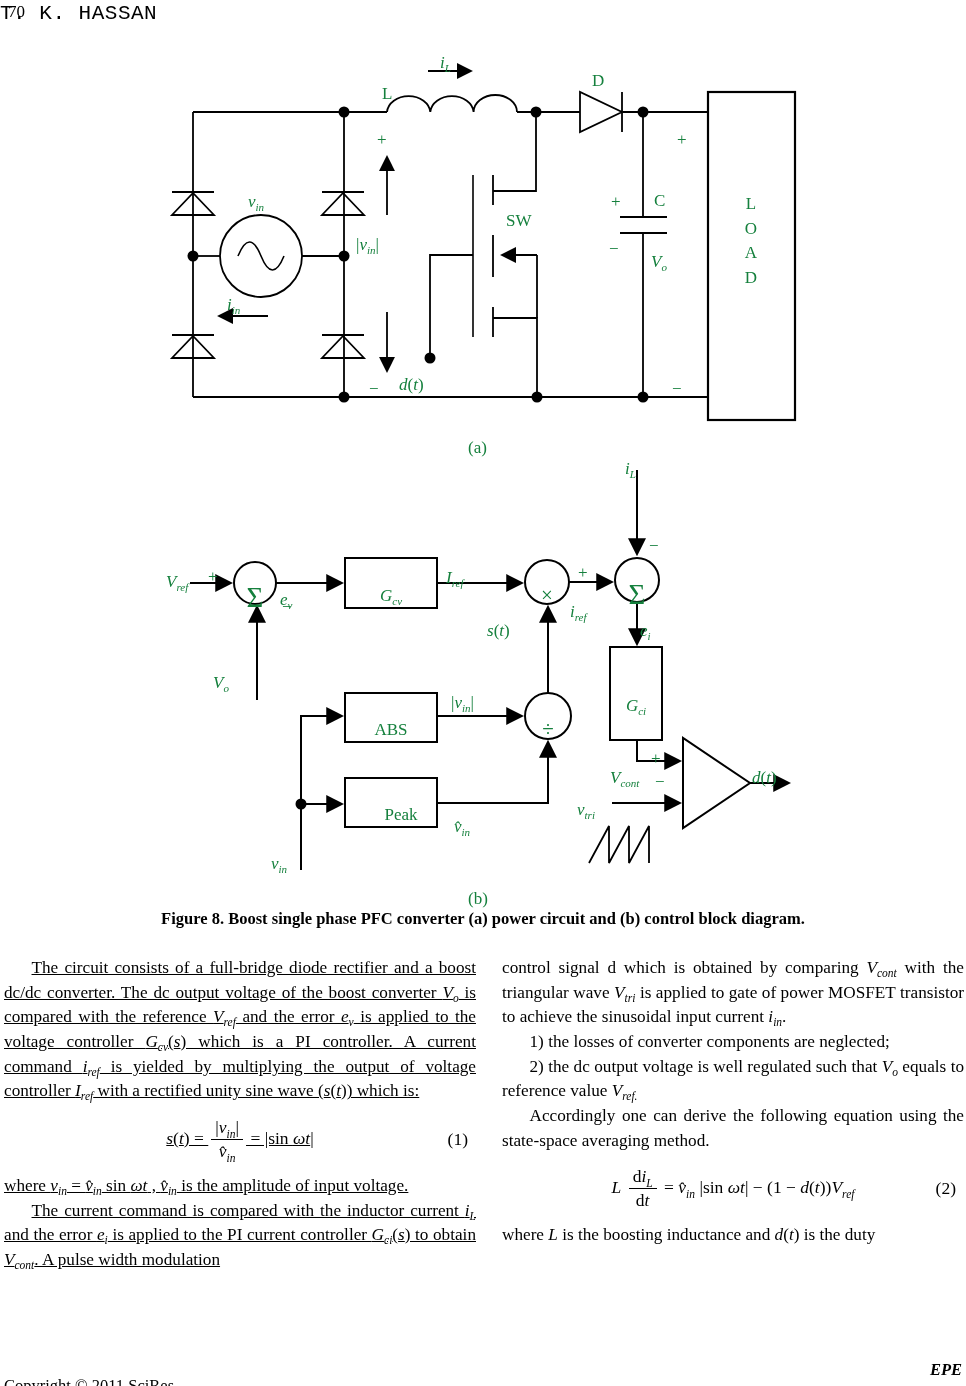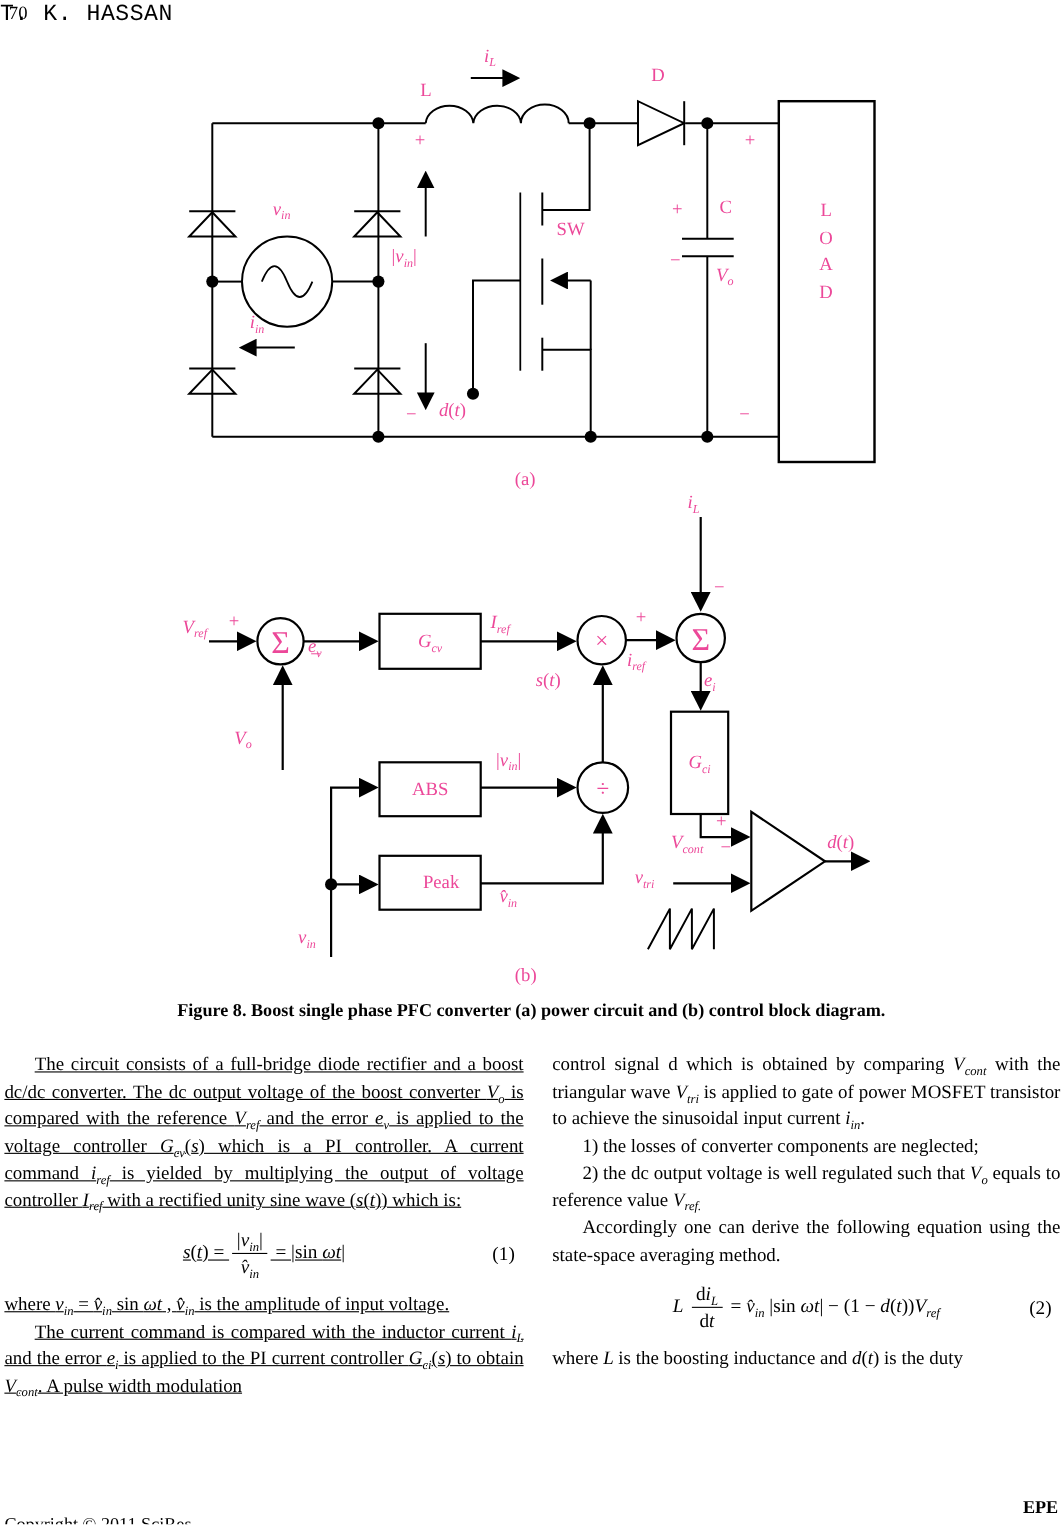--- a/index.html
+++ b/index.html
@@ -1,19 +1,19 @@
 <!DOCTYPE html>
 <html><head>
 <meta charset="utf-8">
 <style>
   html,body{margin:0;padding:0;background:#ffffff;}
   .page{position:relative;width:966px;height:1386px;background:#fff;color:#000;
         font-family:"Liberation Serif",serif;overflow:hidden;}
   .fig-svg{position:absolute;left:0;top:0;width:966px;height:905px;}
-  .lbl{position:absolute;font-size:17px;line-height:1;white-space:pre;color:#ec4899;}
+  .lbl{position:absolute;font-size:17px;line-height:1;white-space:pre;color:#15803d;margin-top:12px;}
   .lbl sub{font-size:11px;line-height:0;}
   .ctr{transform:translate(-50%,-50%);}
   .sigma{font-size:29px;}
   .op{font-size:21px;}
   .load-text{white-space:pre-line;text-align:center;font-size:17px;line-height:1.45;}
   .hdr-num{position:absolute;left:8px;top:2px;font-size:17px;}
   .hdr-title{position:absolute;left:0;top:2px;width:100%;text-align:left;font-size:21px;letter-spacing:.5px;font-family:Liberation Mono, monospace;}
   .caption{position:absolute;left:0;top:909px;width:100%;text-align:center;
            font-weight:bold;font-size:16.5px;}
   .col{position:absolute;text-align:justify;font-size:17.2px;line-height:1.435;}
@@ -22,21 +22,21 @@
   .col p{margin:0;}
   .col p.ind{text-indent:1.6em;}
   .col sub{font-size:11.5px;line-height:0;}
   .equation{position:relative;text-align:center;margin:13px 0 12px 0;font-size:17.5px;}
   .equation sub{font-size:11.5px;line-height:0;}
   .eq-tag{position:absolute;right:8px;top:50%;transform:translateY(-50%);}
   .frac{display:inline-block;vertical-align:middle;text-align:center;line-height:1.2;margin:0 3px;}
   .fr-num{display:block;border-bottom:1.4px solid #000;padding:0 4px 1px 4px;}
   .fr-den{display:block;padding-top:1px;}
   .foot-copy{position:absolute;left:4px;top:1360px;font-size:16.5px;margin-top:16px;}
-  .foot-epe{position:absolute;right:4px;top:1360px;font-size:16.5px;font-weight:bold;}
+  .foot-epe{position:absolute;right:4px;top:1360px;font-size:16.5px;font-weight:bold;font-style:italic;}
 </style>
 </head>
 <body>
 
 <div class="page">
 
   <div class="hdr-num">70</div>
   <div class="hdr-title">T. K. HASSAN</div>
 
   <svg class="fig-svg" viewBox="0 0 966 905" xmlns="http://www.w3.org/2000/svg">

